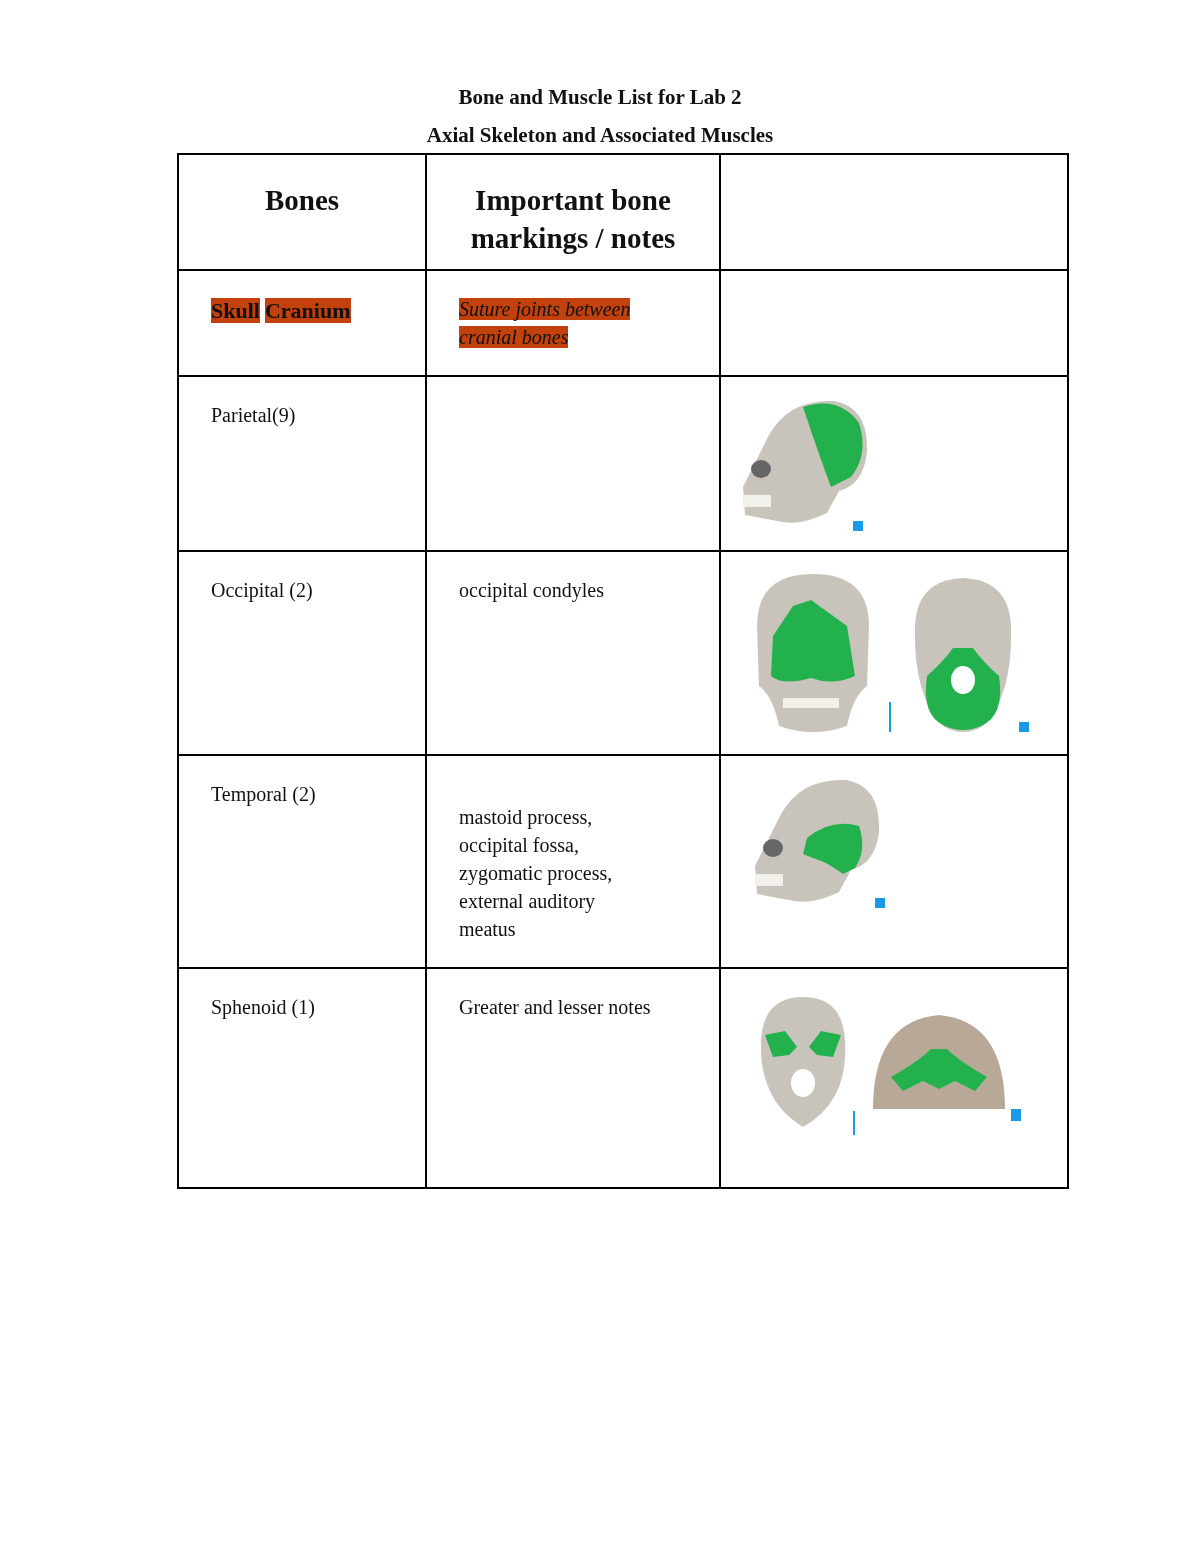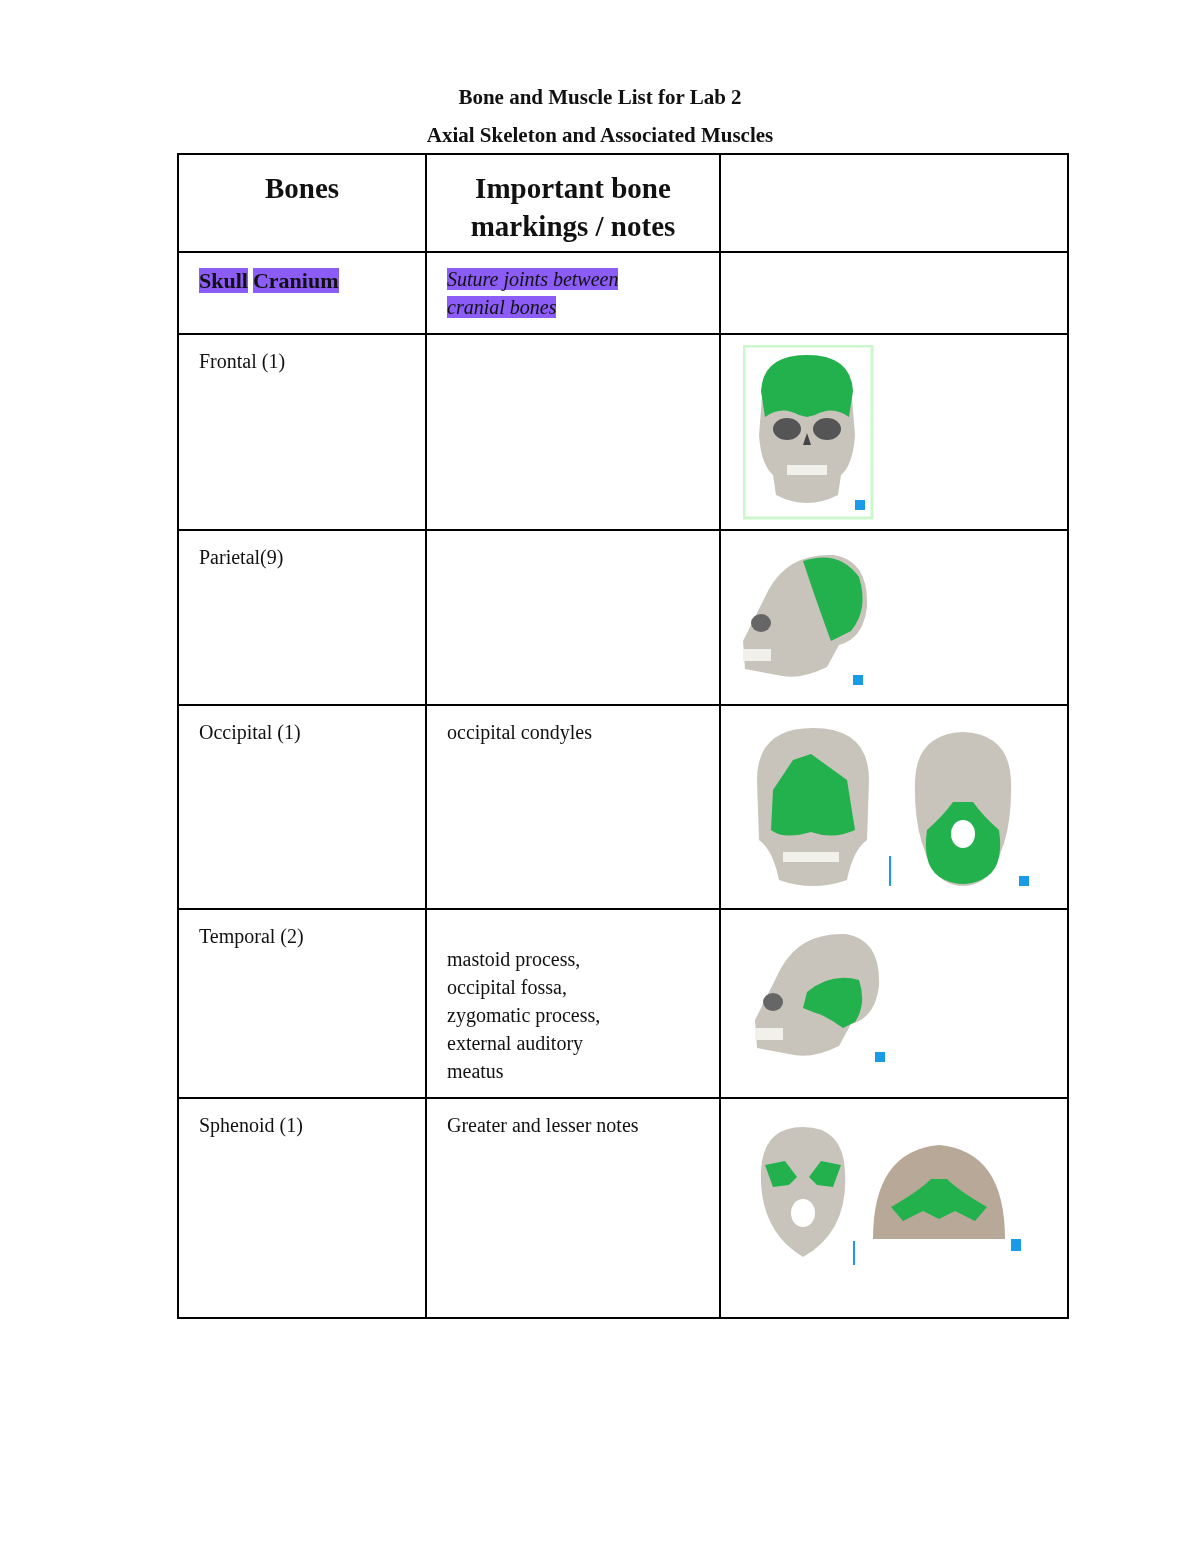--- a/index.html
+++ b/index.html
@@ -1,25 +1,25 @@
 <!DOCTYPE html>
 <html><head>
 <meta charset="utf-8">
 <style>
   html, body { margin:0; padding:0; background:#ffffff; }
   body { width:1200px; height:1553px; position:relative; font-family:"Liberation Serif", "DejaVu Serif", serif; color:#111; }
   .title { position:absolute; left:0; width:1200px; text-align:center; font-weight:bold; font-size:21px; line-height:38px; }
   .title.t1 { top:78px; }
   .title.t2 { top:116px; }
   table.grid { position:absolute; left:177px; top:153px; border-collapse:collapse; table-layout:fixed; width:890px; }
-  table.grid td { border:2.5px solid #000; vertical-align:top; padding:0; }
+  table.grid td { border:2.5px solid #000; vertical-align:top; padding:12px; }
   col.c1 { width:248px; } col.c2 { width:294px; } col.c3 { width:348px; }
   .hdr { text-align:center; font-weight:bold; font-size:29px; line-height:38px; padding-top:14px; }
   .cell { font-size:20px; line-height:28px; padding:12px 20px; }
-  .hl { background:#8b5cf6; }
+  .hl { background:#c2410c; }
   .bold { font-weight:bold; font-size:22px; }
   .imgcell { position:relative; }
   .fig { position:absolute; }
 </style>
 </head>
 <body>
 
 <div class="title t1">Bone and Muscle List for Lab 2</div>
 <div class="title t2">Axial Skeleton and Associated Muscles</div>
 
@@ -48,58 +48,40 @@
         </td>
     <td>
           <div class="cell" style="padding-top:12px;font-style:italic;">
       <span class="hl">Suture joints between</span><br>
       <span class="hl">cranial bones</span>
     </div>
         </td>
     <td></td>
   </tr>
 
-  <tr style="height:196px">
-    <td>
-          <div class="cell">Frontal (1)</div>
-        </td>
-    <td></td>
-    <td class="imgcell">
-      <svg class="fig" style="left:22px;top:10px" width="132" height="176">
-        <rect x="1" y="1" width="128" height="172" fill="#fff" stroke="#ccf7cc" stroke-width="3"></rect>
-        <path d="M20 40 Q25 10 64 10 Q103 10 108 40 L112 90 Q110 120 98 130 L95 150 Q64 166 33 150 L30 130 Q18 120 16 90 Z" fill="#c9c4bb"></path>
-        <path d="M18 46 Q20 10 64 10 Q108 10 110 46 L106 72 Q90 60 72 70 L64 72 L56 70 Q38 60 22 72 Z" fill="#22b14c"></path>
-        <ellipse cx="44" cy="84" rx="14" ry="11" fill="#555"></ellipse>
-        <ellipse cx="84" cy="84" rx="14" ry="11" fill="#555"></ellipse>
-        <path d="M60 100 L68 100 L64 88 Z" fill="#444"></path>
-        <rect x="44" y="120" width="40" height="10" fill="#f2f0ea"></rect>
-        <rect x="112" y="155" width="10" height="10" fill="#1a9be8"></rect>
-      </svg>
-    </td>
-  </tr>
 
   <tr style="height:175px">
     <td>
           <div class="cell">Parietal(9)</div>
         </td>
     <td></td>
     <td class="imgcell">
       <svg class="fig" style="left:18px;top:18px" width="140" height="140">
         <path d="M30 40 Q50 4 95 6 Q130 12 128 58 Q124 90 100 96 L88 118 Q60 132 38 126 L6 120 L4 92 L14 72 Z" fill="#c9c4bb"></path>
         <path d="M64 12 Q100 0 120 28 Q130 60 112 82 L92 92 Q80 60 64 12 Z" fill="#22b14c"></path>
         <ellipse cx="22" cy="74" rx="10" ry="9" fill="#666"></ellipse>
         <rect x="4" y="100" width="28" height="12" fill="#f2f0ea"></rect>
         <rect x="114" y="126" width="10" height="10" fill="#1a9be8"></rect>
       </svg>
     </td>
   </tr>
 
   <tr style="height:204px">
     <td>
-          <div class="cell">Occipital (1)</div>
+          <div class="cell">Occipital (2)</div>
         </td>
     <td>
           <div class="cell">occipital condyles</div>
         </td>
     <td class="imgcell">
       <svg class="fig" style="left:22px;top:14px" width="300" height="176">
         <path d="M14 60 Q14 8 70 8 Q126 8 126 60 L124 120 Q110 130 104 160 Q70 172 36 160 Q30 130 16 120 Z" fill="#c9c4bb"></path>
         <path d="M50 40 L68 34 L104 60 L112 110 Q90 120 68 112 Q40 120 28 110 L30 70 Z" fill="#22b14c"></path>
         <rect x="40" y="132" width="56" height="10" fill="#f2f0ea"></rect>
         <rect x="146" y="136" width="2" height="30" fill="#1a9be8"></rect>

